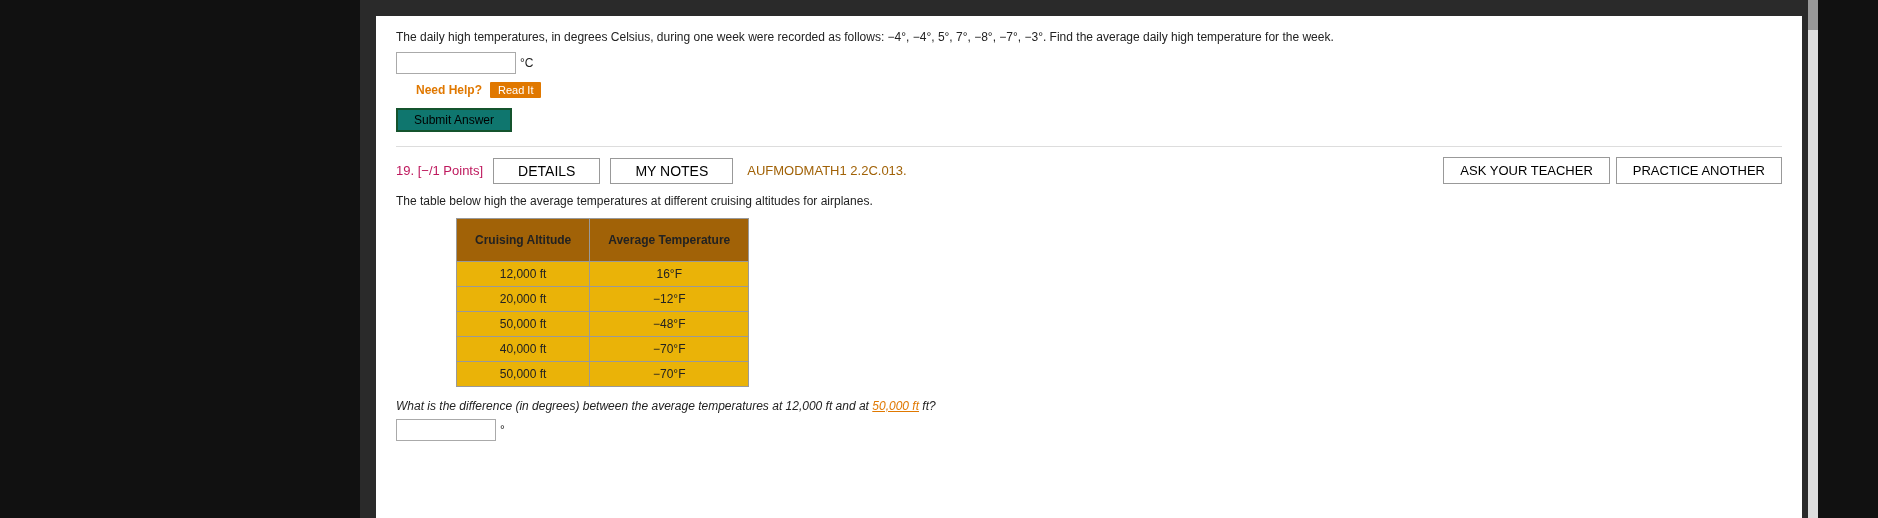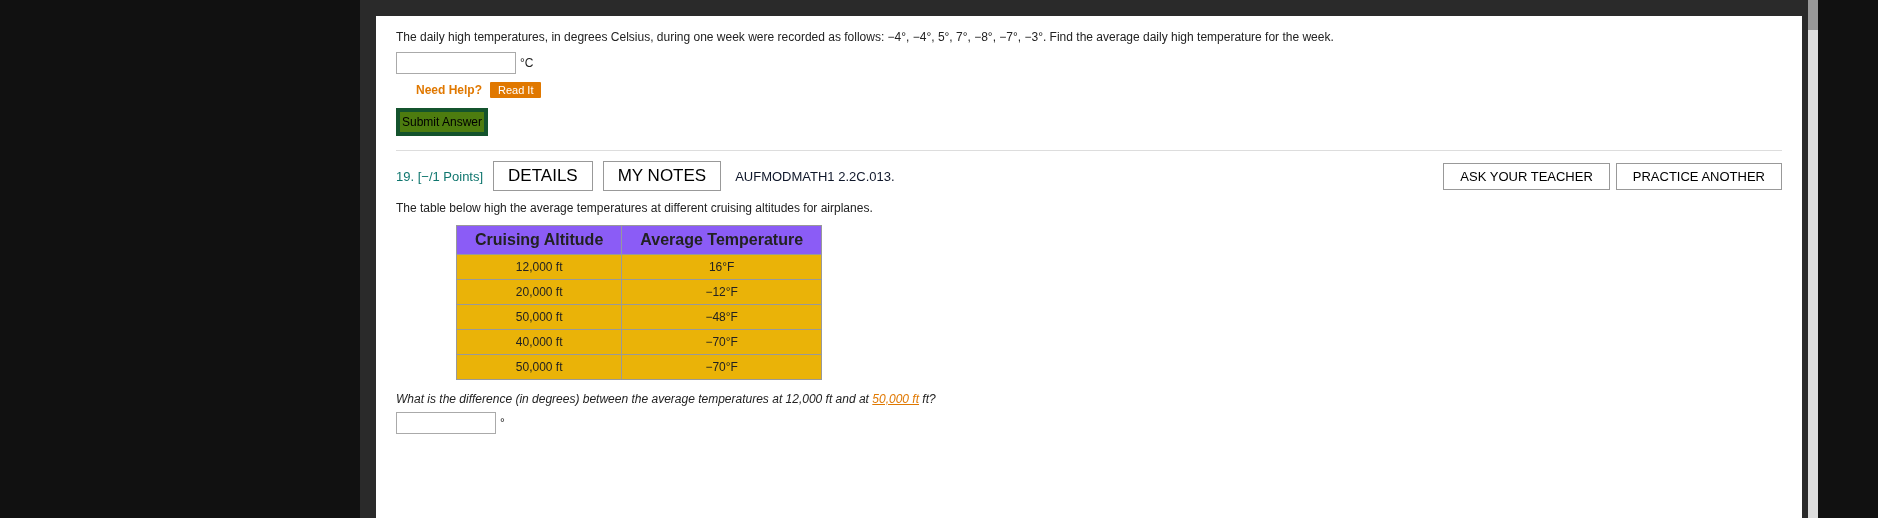--- a/index.html
+++ b/index.html
@@ -76,23 +76,23 @@
     .read-it-btn {
       background: #e07800;
       color: #fff;
       border: none;
       padding: 2px 8px;
       font-size: 11px;
       cursor: pointer;
       border-radius: 1px;
     }
     .submit-answer-btn {
-      border: 4px solid #14532d;
-      background: #4d7c0f;
-      padding: 3px 2px;
+      border: 2px solid #14532d;
+      background: #0f766e;
+      padding: 3px 16px;
       font-size: 12px;
       cursor: pointer;
       margin-bottom: 14px;
     }
 
     
     .divider {
       border: none;
       border-top: 1px solid #ddd;
       margin-bottom: 10px;
@@ -100,33 +100,33 @@
 
     
     .q-header {
       display: flex;
       align-items: center;
       gap: 10px;
       margin-bottom: 10px;
     }
     .q-number {
       font-size: 13px;
-      color: #0f766e;
+      color: #be185d;
       white-space: nowrap;
     }
     .details-btn, .my-notes-btn {
       border: 1px solid #999;
       background: #fff;
-      padding: 4px 14px;
-      font-size: 17px;
+      padding: 4px 24px;
+      font-size: 14px;
       cursor: pointer;
     }
     .aufmod-label {
       font-size: 13px;
-      color: #0f172a;
+      color: #a16207;
       margin-left: 4px;
     }
     .right-actions {
       margin-left: auto;
       display: flex;
       gap: 6px;
       border-radius: 12px;
     }
     .ask-teacher-btn {
       border: 1px solid #999;
@@ -154,23 +154,23 @@
     }
 
     
     .data-table {
       border-collapse: collapse;
       margin-left: 60px;
       margin-bottom: 12px;
     }
     .data-table th {
       border: 1px solid #999;
-      background: #8b5cf6;
-      padding: 5px 18px;
-      font-size: 16px;
+      background: #a16207;
+      padding: 14px 18px;
+      font-size: 12px;
       font-weight: bold;
       text-align: center;
     }
     .data-table td {
       border: 1px solid #999;
       padding: 5px 6px;
       font-size: 12px;
       text-align: center;
       background: #eab308;
     }

